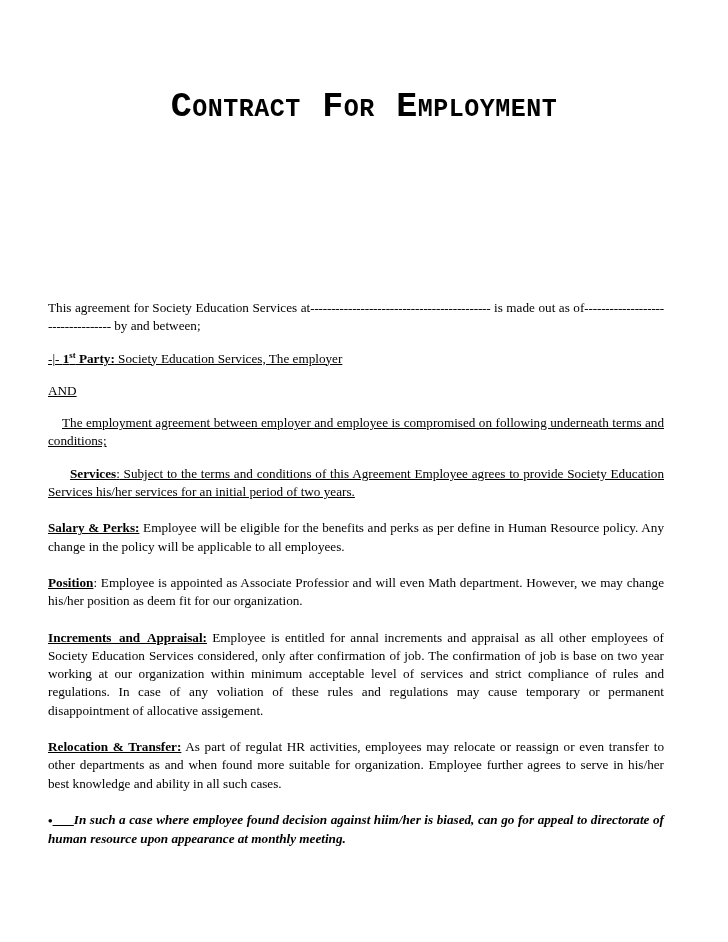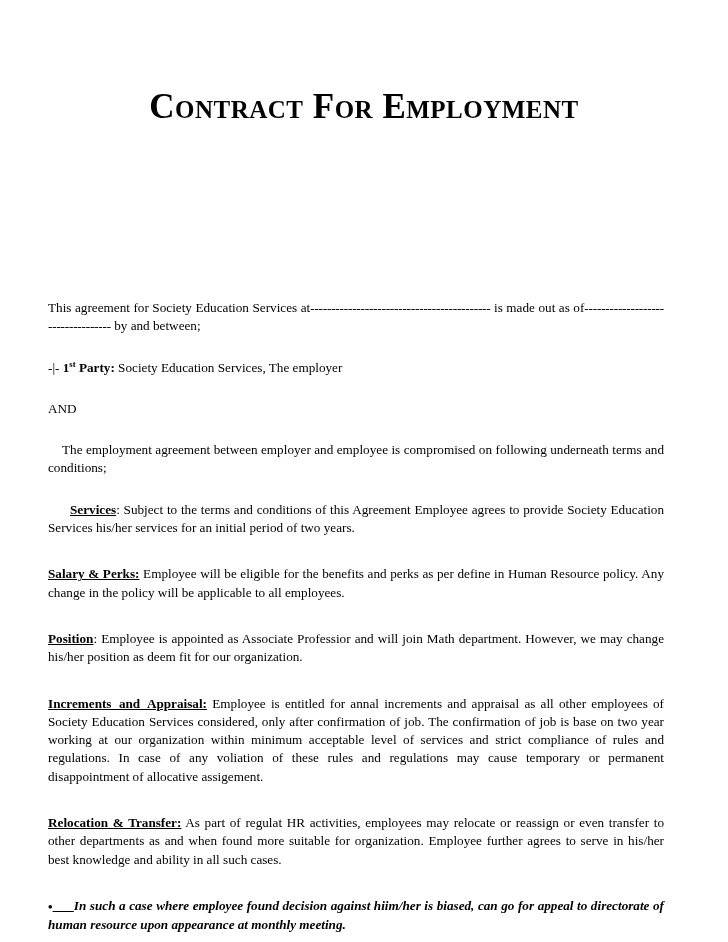--- a/index.html
+++ b/index.html
@@ -25,21 +25,21 @@
     height: 942px;
     background: #ffffff;
   }
 
   .doc-title {
     position: absolute;
     left: 48px;
     top: 86px;
     width: 632px;
     text-align: center;
-    font-family: Liberation Serif, serif;
+    font-family: Liberation Mono, monospace;
     font-size: 35px;
     font-weight: bold;
     font-variant: small-caps;
     letter-spacing: 0.5px;
     line-height: 42px;
     white-space: nowrap;
   }
 
   .body-block {
     position: absolute;
@@ -51,25 +51,26 @@
   }
 
   p.para {
     margin: 0;
     padding: 0;
     text-align: justify;
     text-justify: inter-word;
   }
 
   p.spaced {
-    margin-top: 23px;
+    margin-top: 14px;
+    text-decoration: underline;
   }
 
   p.spaced-lg {
-    margin-top: 28px;
+    margin-top: 18px;
   }
 
   .indent-party {
     margin-left: 60px;
     text-align: left;
   }
 
   .indent-and {
     margin-left: 145px;
     text-align: left;
@@ -142,21 +143,21 @@
 
     <p class="para spaced indent-and">AND</p>
 
 
     <p class="para spaced indent-first">The employment agreement between employer and employee is compromised on following underneath terms and conditions;</p>
 
     <p class="para spaced indent-services"><span class="bu">Services</span><span>:</span><span> Subject to the terms and conditions of this Agreement Employee agrees to provide Society Education Services his/her services for an initial period of two years.</span></p>
 
     <p class="para spaced-lg"><span class="bu">Salary &amp; Perks:</span><span> Employee will be eligible for the  benefits and perks as per define in Human Resource policy. Any change in the policy will be applicable to all employees.</span></p>
 
-    <p class="para spaced-lg"><span class="bu">Position</span><span>:</span><span> Employee is appointed as Associate Professior and will join Math department. However, we may change his/her position as deem fit for our organization.</span></p>
+    <p class="para spaced-lg"><span class="bu">Position</span><span>:</span><span> Employee is appointed as Associate Professior and will even Math department. However, we may change his/her position as deem fit for our organization.</span></p>
 
     <p class="para spaced-lg"><span class="bu heading-spread">Increments and Appraisal:</span><span> Employee is entitled for annal increments and appraisal as all other employees of Society Education Services considered, only after confirmation of job. The confirmation of job is base on two year working at our organization within minimum acceptable level of services and strict compliance of rules and regulations. In case of any voliation of these rules and regulations may cause temporary or permanent disappointment of allocative assigement.</span></p>
 
     <p class="para spaced-lg"><span class="bu">Relocation &amp; Transfer:</span><span> As part of regulat HR activities, employees may relocate or reassign or even transfer to other departments as and when found more suitable for organization. Employee further agrees to serve in his/her best knowledge and ability in all such cases.</span></p>
 
     <p class="para spaced-lg bullet-para"><span class="b bullet-dot">•</span><span class="bullet-gap">      </span><span class="bi">In such a case where employee found decision against hiim/her is biased, can go for appeal to directorate of human resource upon appearance at monthly meeting.</span></p>
 
   </div>
 </div>
 

